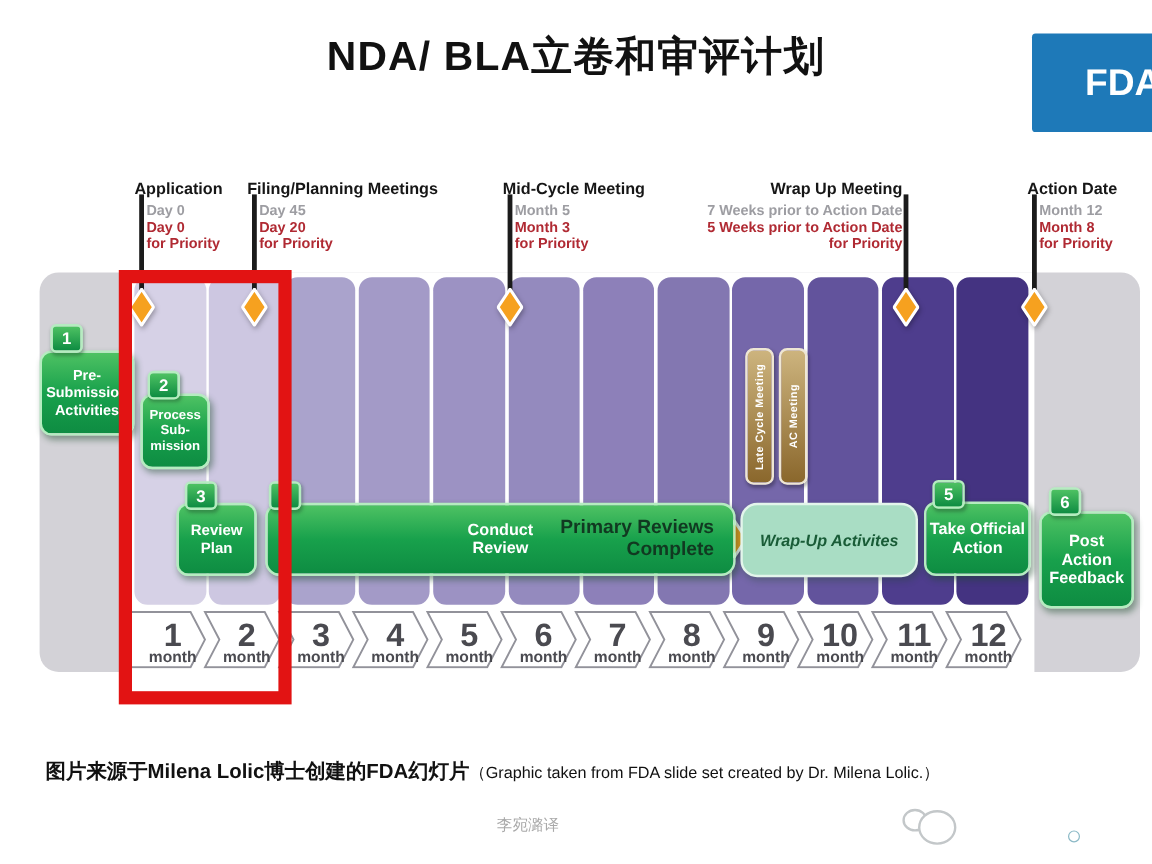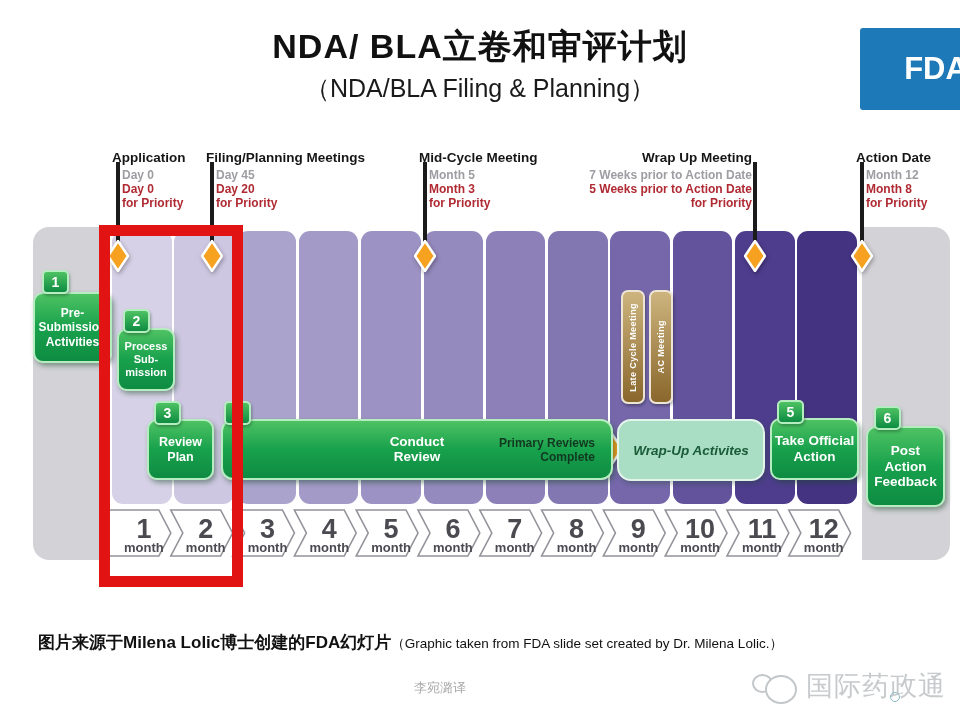--- a/index.html
+++ b/index.html
@@ -45,21 +45,21 @@
   .box2{left:117px;top:316px;width:58px;height:63px;font-size:11px;}
   .box3{left:147px;top:407px;width:67px;height:61px;font-size:12.5px;}
   .bar4{left:221px;top:407px;width:392px;height:61px;font-size:13.5px;border-radius:12px;}
   .box5{left:770px;top:406px;width:89px;height:62px;font-size:13.5px;}
   .box6{left:866px;top:414px;width:79px;height:81px;font-size:13.5px;}
   .tag1{left:42px;top:258px;} .tag2{left:123px;top:297px;} .tag3{left:154px;top:389px;}
   .tag4{left:224px;top:389px;} .tag5{left:777px;top:388px;} .tag6{left:874px;top:394px;}
   .conduct-label{position:absolute;left:0;right:0;top:50%;transform:translateY(-50%);
         text-align:center;white-space:pre-line;}
   .primary-label{position:absolute;right:16px;top:50%;transform:translateY(-50%);
-        text-align:right;color:#113921;font-size:12px;white-space:pre-line;}
+        text-align:right;color:#113921;font-size:16px;white-space:pre-line;}
   .wrapbar{position:absolute;left:617px;top:407px;width:148px;height:62px;background:#a9ddc4;
         border:2px solid #e3f5eb;border-radius:14px;z-index:7;display:flex;align-items:center;
         justify-content:center;box-sizing:border-box;box-shadow:2px 3px 5px rgba(25,70,40,.3);}
   .wrapbar span{font-style:italic;font-weight:bold;font-size:13.5px;color:#195c37;}
   .tanbar{position:absolute;top:278px;width:24px;height:114px;
         background:linear-gradient(180deg,#cdb47e,#8a672c);border:2px solid #eee6d4;border-radius:7px;
         z-index:7;display:flex;align-items:center;justify-content:center;box-sizing:border-box;
         box-shadow:1px 2px 3px rgba(0,0,0,.3);}
   .tanbar span{writing-mode:vertical-rl;transform:rotate(180deg);color:#fff;font-weight:bold;
         font-size:9px;letter-spacing:.4px;white-space:nowrap;}
@@ -82,21 +82,20 @@
   .wm-b2{left:765px;top:663px;width:28px;height:25px;z-index:2;}
   .wm-dot{position:absolute;left:890px;top:680px;width:8px;height:8px;border:1.5px solid #8bb9c6;
         border-radius:50%;}
 </style>
 </head>
 <body>
 
 <div class="slide">
 
   <div class="title">NDA/ BLA立卷和审评计划</div>
-  <div class="subtitle">（NDA/BLA Filing &amp; Planning）</div>
   <div class="fda-logo">
     <span>FDA</span>
   </div>
 
   <div class="ms ms-app">
     <div class="t">Application</div>
     <div class="sub">
       <div class="g">Day 0</div>
       <div class="r">Day 0</div>
       <div class="r">for Priority</div>
@@ -241,21 +240,20 @@
   <div class="redrect"></div>
 
   <div class="caption">
     <span class="cz">图片来源于Milena Lolic博士创建的FDA幻灯片</span><span class="ce">（Graphic taken from FDA slide set created by Dr. Milena Lolic.）</span>
   </div>
   <div class="footer-center">
     <div>李宛潞译</div>
   </div>
   <div class="wm-bubble wm-b1"></div>
   <div class="wm-bubble wm-b2"></div>
-  <div class="wm-text">国际药政通</div>
   <div class="wm-dot"></div>
 
 <div class="mcol" style="left: 112px; background: rgb(214, 209, 230);"></div>
     <div class="mcol" style="left: 174.3px; background: rgb(205, 199, 225);"></div>
     <div class="mcol" style="left: 236.6px; background: rgb(170, 163, 204);"></div>
     <div class="mcol" style="left: 298.9px; background: rgb(163, 154, 199);"></div>
     <div class="mcol" style="left: 361.2px; background: rgb(156, 146, 195);"></div>
     <div class="mcol" style="left: 423.5px; background: rgb(148, 138, 190);"></div>
     <div class="mcol" style="left: 485.8px; background: rgb(141, 128, 185);"></div>
     <div class="mcol" style="left: 548.1px; background: rgb(131, 119, 177);"></div>

